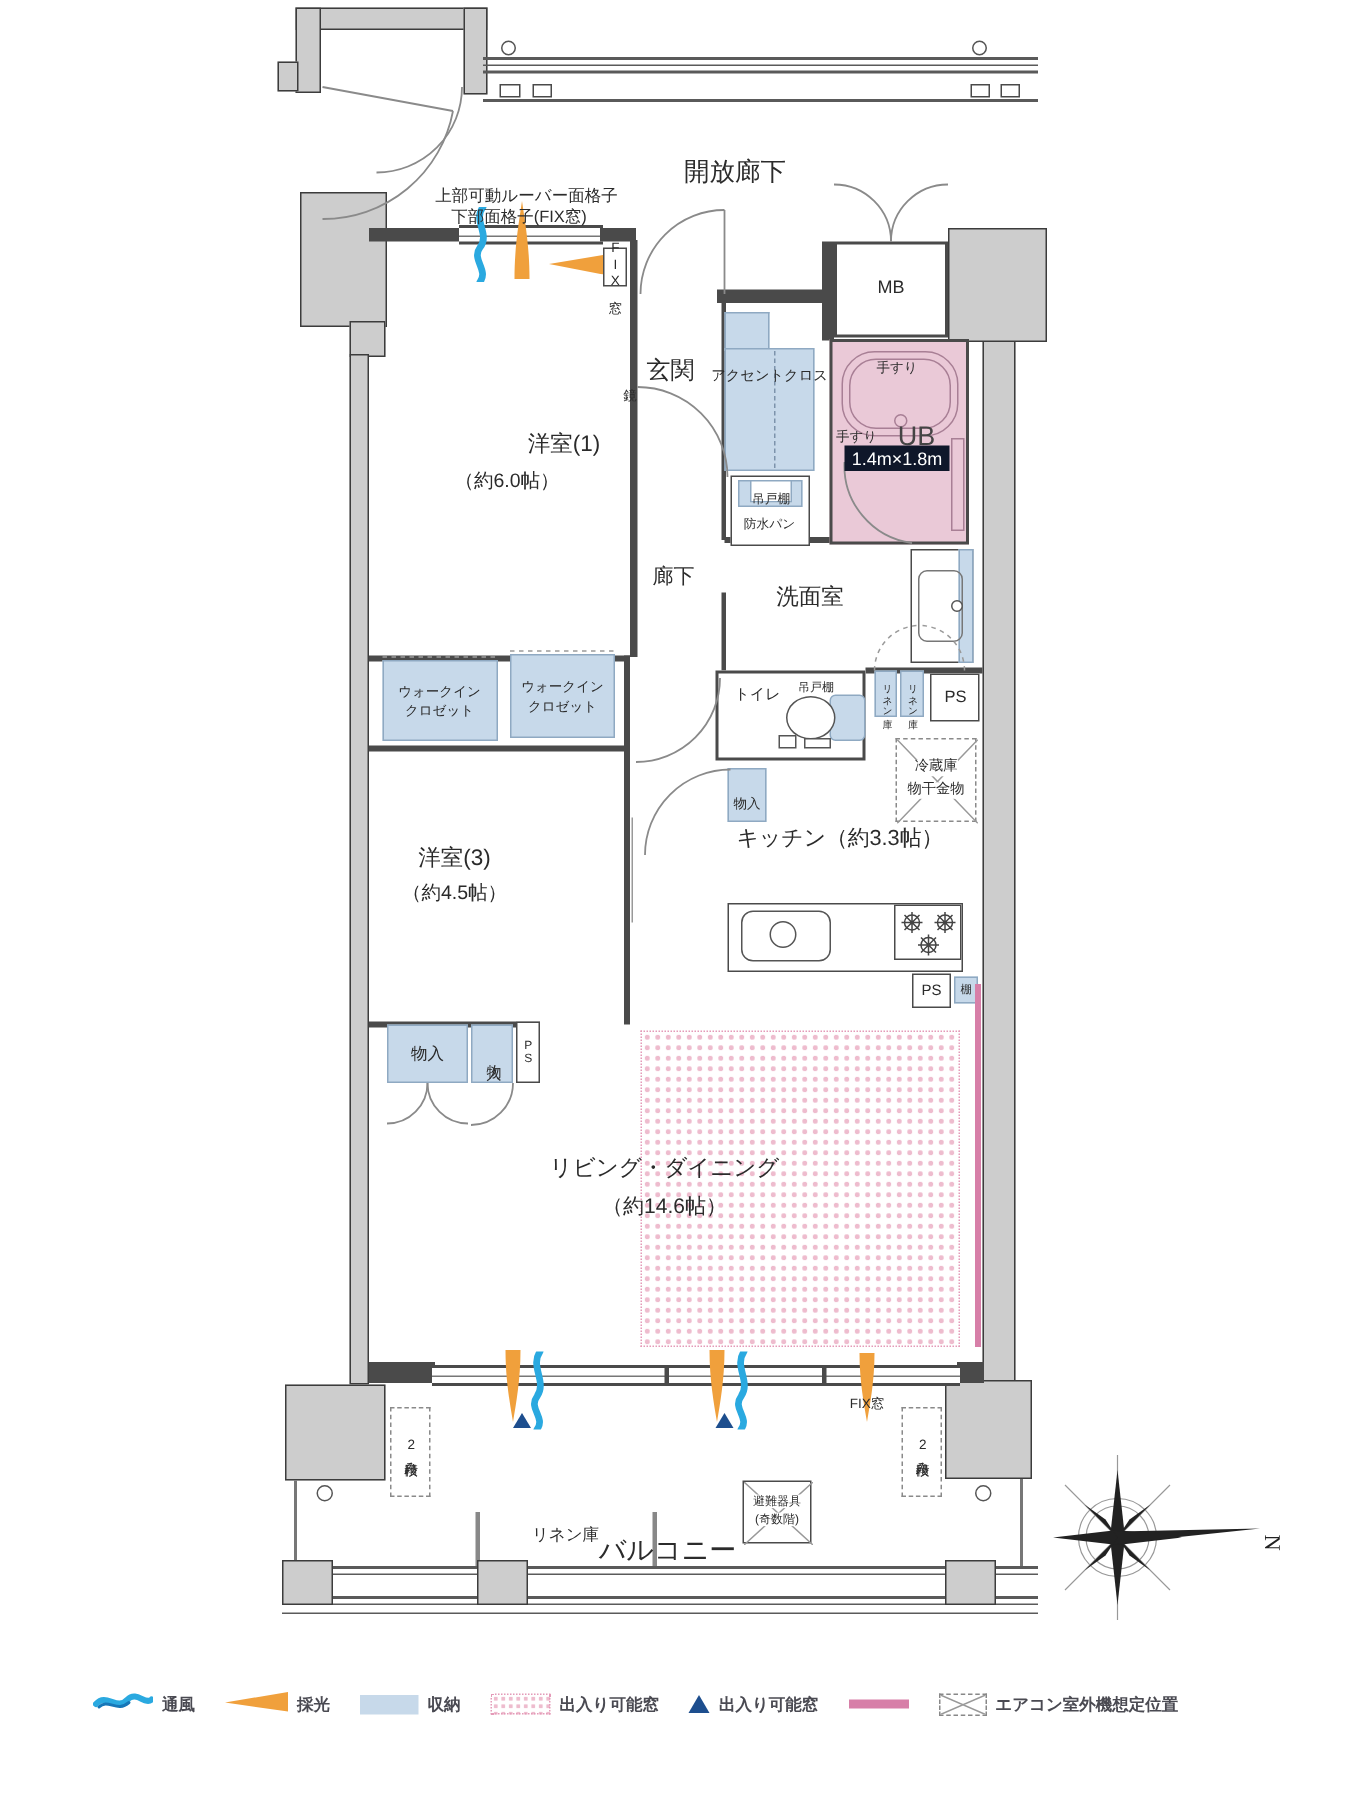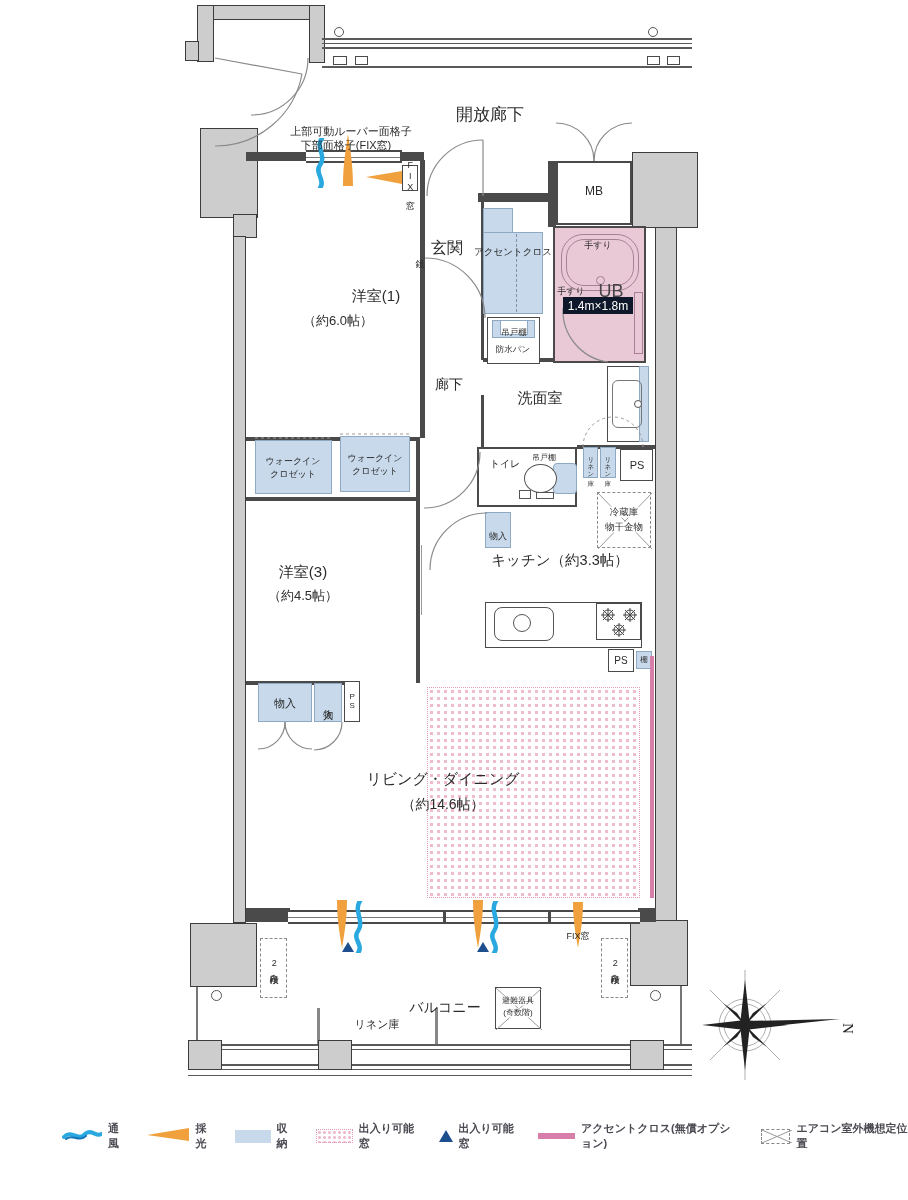--- a/index.html
+++ b/index.html
@@ -279,21 +279,21 @@
   <div class="lab" style="left:621px;top:661px;font-size:10px;">PS</div>
   <div class="lab" style="left:644px;top:660px;font-size:7.5px;">棚</div>
   <div class="lab" style="left:285px;top:703px;font-size:11px;">物入</div>
   <div class="lab vlab" style="left:328px;top:702px;font-size:10px;letter-spacing:0;">物入</div>
   <div class="lab vlab" style="left:352px;top:701px;font-size:8px;letter-spacing:0;">PS</div>
   <div class="lab" style="left:443px;top:779px;font-size:15px;">リビング・ダイニング</div>
   <div class="lab" style="left:443px;top:804px;font-size:14px;">（約14.6帖）</div>
   <div class="lab" style="left:578px;top:936px;font-size:9px;">FIX窓</div>
   <div class="lab vlab" style="left:274px;top:968px;font-size:9px;letter-spacing:0;">2段積み</div>
   <div class="lab vlab" style="left:615px;top:968px;font-size:9px;letter-spacing:0;">2段積み</div>
-  <div class="lab" style="left:445px;top:1007px;font-size:14px;">バルコニー</div>
+  <div class="lab" style="left:445px;top:1034px;font-size:18px;">バルコニー</div>
   <div class="lab" style="left:518px;top:1001px;font-size:8px;background:#fff;">避難器具</div>
   <div class="lab" style="left:518px;top:1013px;font-size:8px;background:#fff;">(奇数階)</div>
   <div class="lab" style="left:377px;top:1024px;font-size:11px;">リネン庫</div>
 
   <div class="legend-row" style="left:62px;top:1124px;height:24px;gap:6px;font-size:11px;color:#4a4a52;">
     <span>
       <svg width="40" height="17">
           <path d="M2,10 C9,2 16,15 23,7 C29,1 35,11 39,7" stroke="#2aa9e0" stroke-width="4" fill="none" stroke-linecap="round"></path>
           <path d="M4,12 C10,6 16,16 24,9" stroke="#1777b8" stroke-width="2" fill="none" stroke-linecap="round"></path>
         </svg>
@@ -310,21 +310,20 @@
     <span style="display:inline-block;width:39px;height:13px;background:#c7d9ea;"></span>
     <span>収納</span>
     <span style="width:8px;"></span>
     <span style="display:inline-block;width:38px;height:12px;border:1px dotted #e49ab8;background-image:radial-gradient(circle,#eebcce 1.3px,transparent 1.6px);background-size:5px 5px;"></span>
     <span>出入り可能窓</span>
     <span style="width:8px;"></span>
     <span style="display:inline-block;width:0;height:0;border-left:7px solid transparent;border-right:7px solid transparent;border-bottom:12px solid #1d4e8e;"></span>
     <span>出入り可能窓</span>
     <span style="width:8px;"></span>
     <span style="display:inline-block;width:40px;height:6px;background:#d77fa8;"></span>
-    <span>アクセントクロス(無償オプション)</span>
     <span style="width:8px;"></span>
     <span style="display:inline-block;width:30px;height:13px;border:1.2px dashed #888;position:relative;">
       <svg width="30" height="13" style="position:absolute;left:0;top:0;">
           <path d="M0,0 L30,13 M30,0 L0,13" stroke="#999" stroke-width="1"></path>
         </svg>
     </span>
     <span>エアコン室外機想定位置</span>
   </div>
 
 </div>

